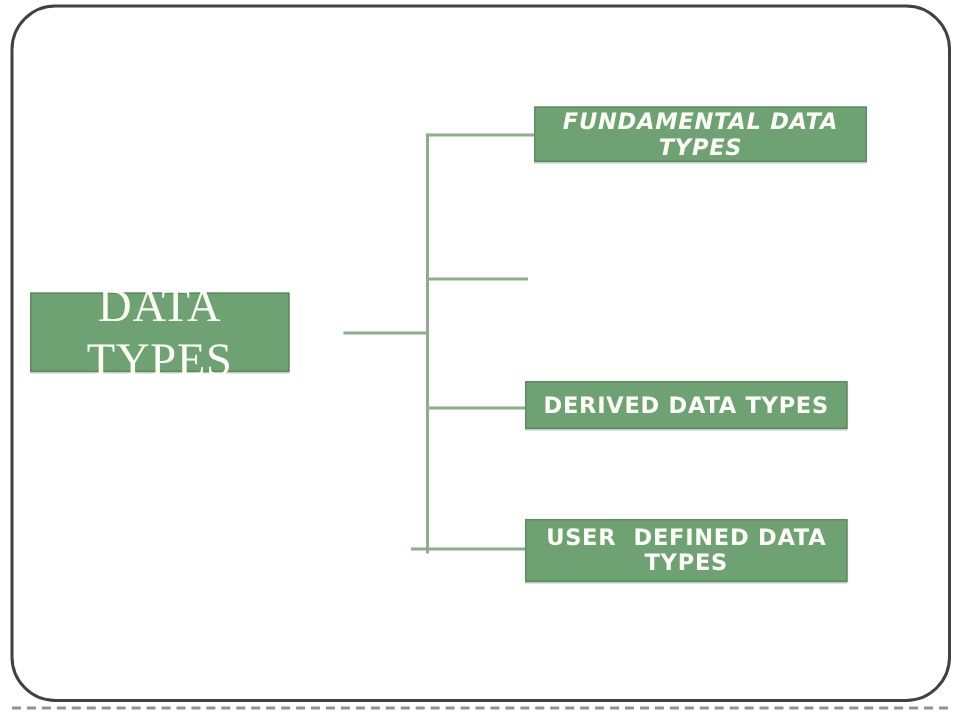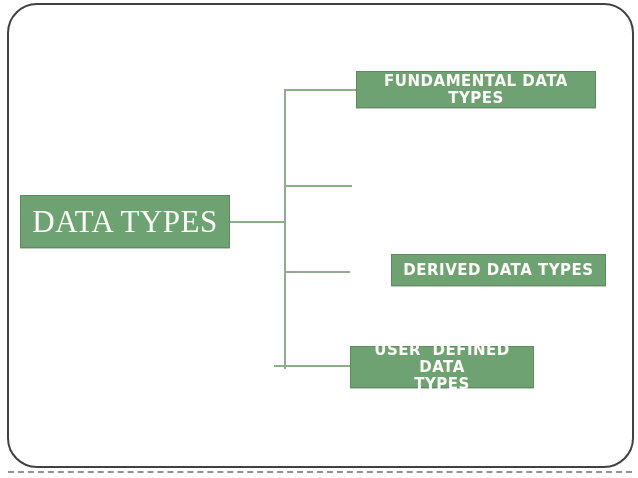--- a/index.html
+++ b/index.html
@@ -45,39 +45,39 @@
     color: #FDFDF8;
     display: flex;
     align-items: center;
     justify-content: center;
     text-align: center;
     box-shadow: 0 1px 0 rgba(70,110,75,.35);
   }
   .root-node {
     left: 20px;
     top: 195px;
-    width: 210px;
+    width: 173px;
     height: 53px;
     font-family: "Liberation Serif", serif;
     font-size: 31px;
     letter-spacing: 0.5px;
     font-weight: normal;
   }
   .branch-node {
     font-family: "DejaVu Sans", sans-serif;
     font-weight: bold;
     font-size: 15px;
     line-height: 17px;
     letter-spacing: 0.5px;
     white-space: pre-wrap;
   }
-  .branch-1 { left: 356px; top: 71px;  width: 240px; height: 37px; }
+  .branch-1 { left: 356px; top: 71px;  width: 222px; height: 37px; font-style: italic; }
   .branch-2 { left: 352px; top: 170px; width: 213px; height: 31px; }
-  .branch-3 { left: 350px; top: 254px; width: 215px; height: 32px; margin-left: 41px; }
-  .branch-4 { left: 350px; top: 346px; width: 184px; height: 42px; }
+  .branch-3 { left: 350px; top: 254px; width: 215px; height: 32px; }
+  .branch-4 { left: 350px; top: 346px; width: 215px; height: 42px; }
   
   .line {
     position: absolute;
     background: #8FAC8F;
   }
   .hline { height: 2px; }
   .vline { width: 2px; }
   .root-link   { left: 229px; top: 221px; width: 56px; }
   .trunk       { left: 284px; top: 89px;  height: 280px; }
   .link-1      { left: 284px; top: 89px;  width: 72px; }

